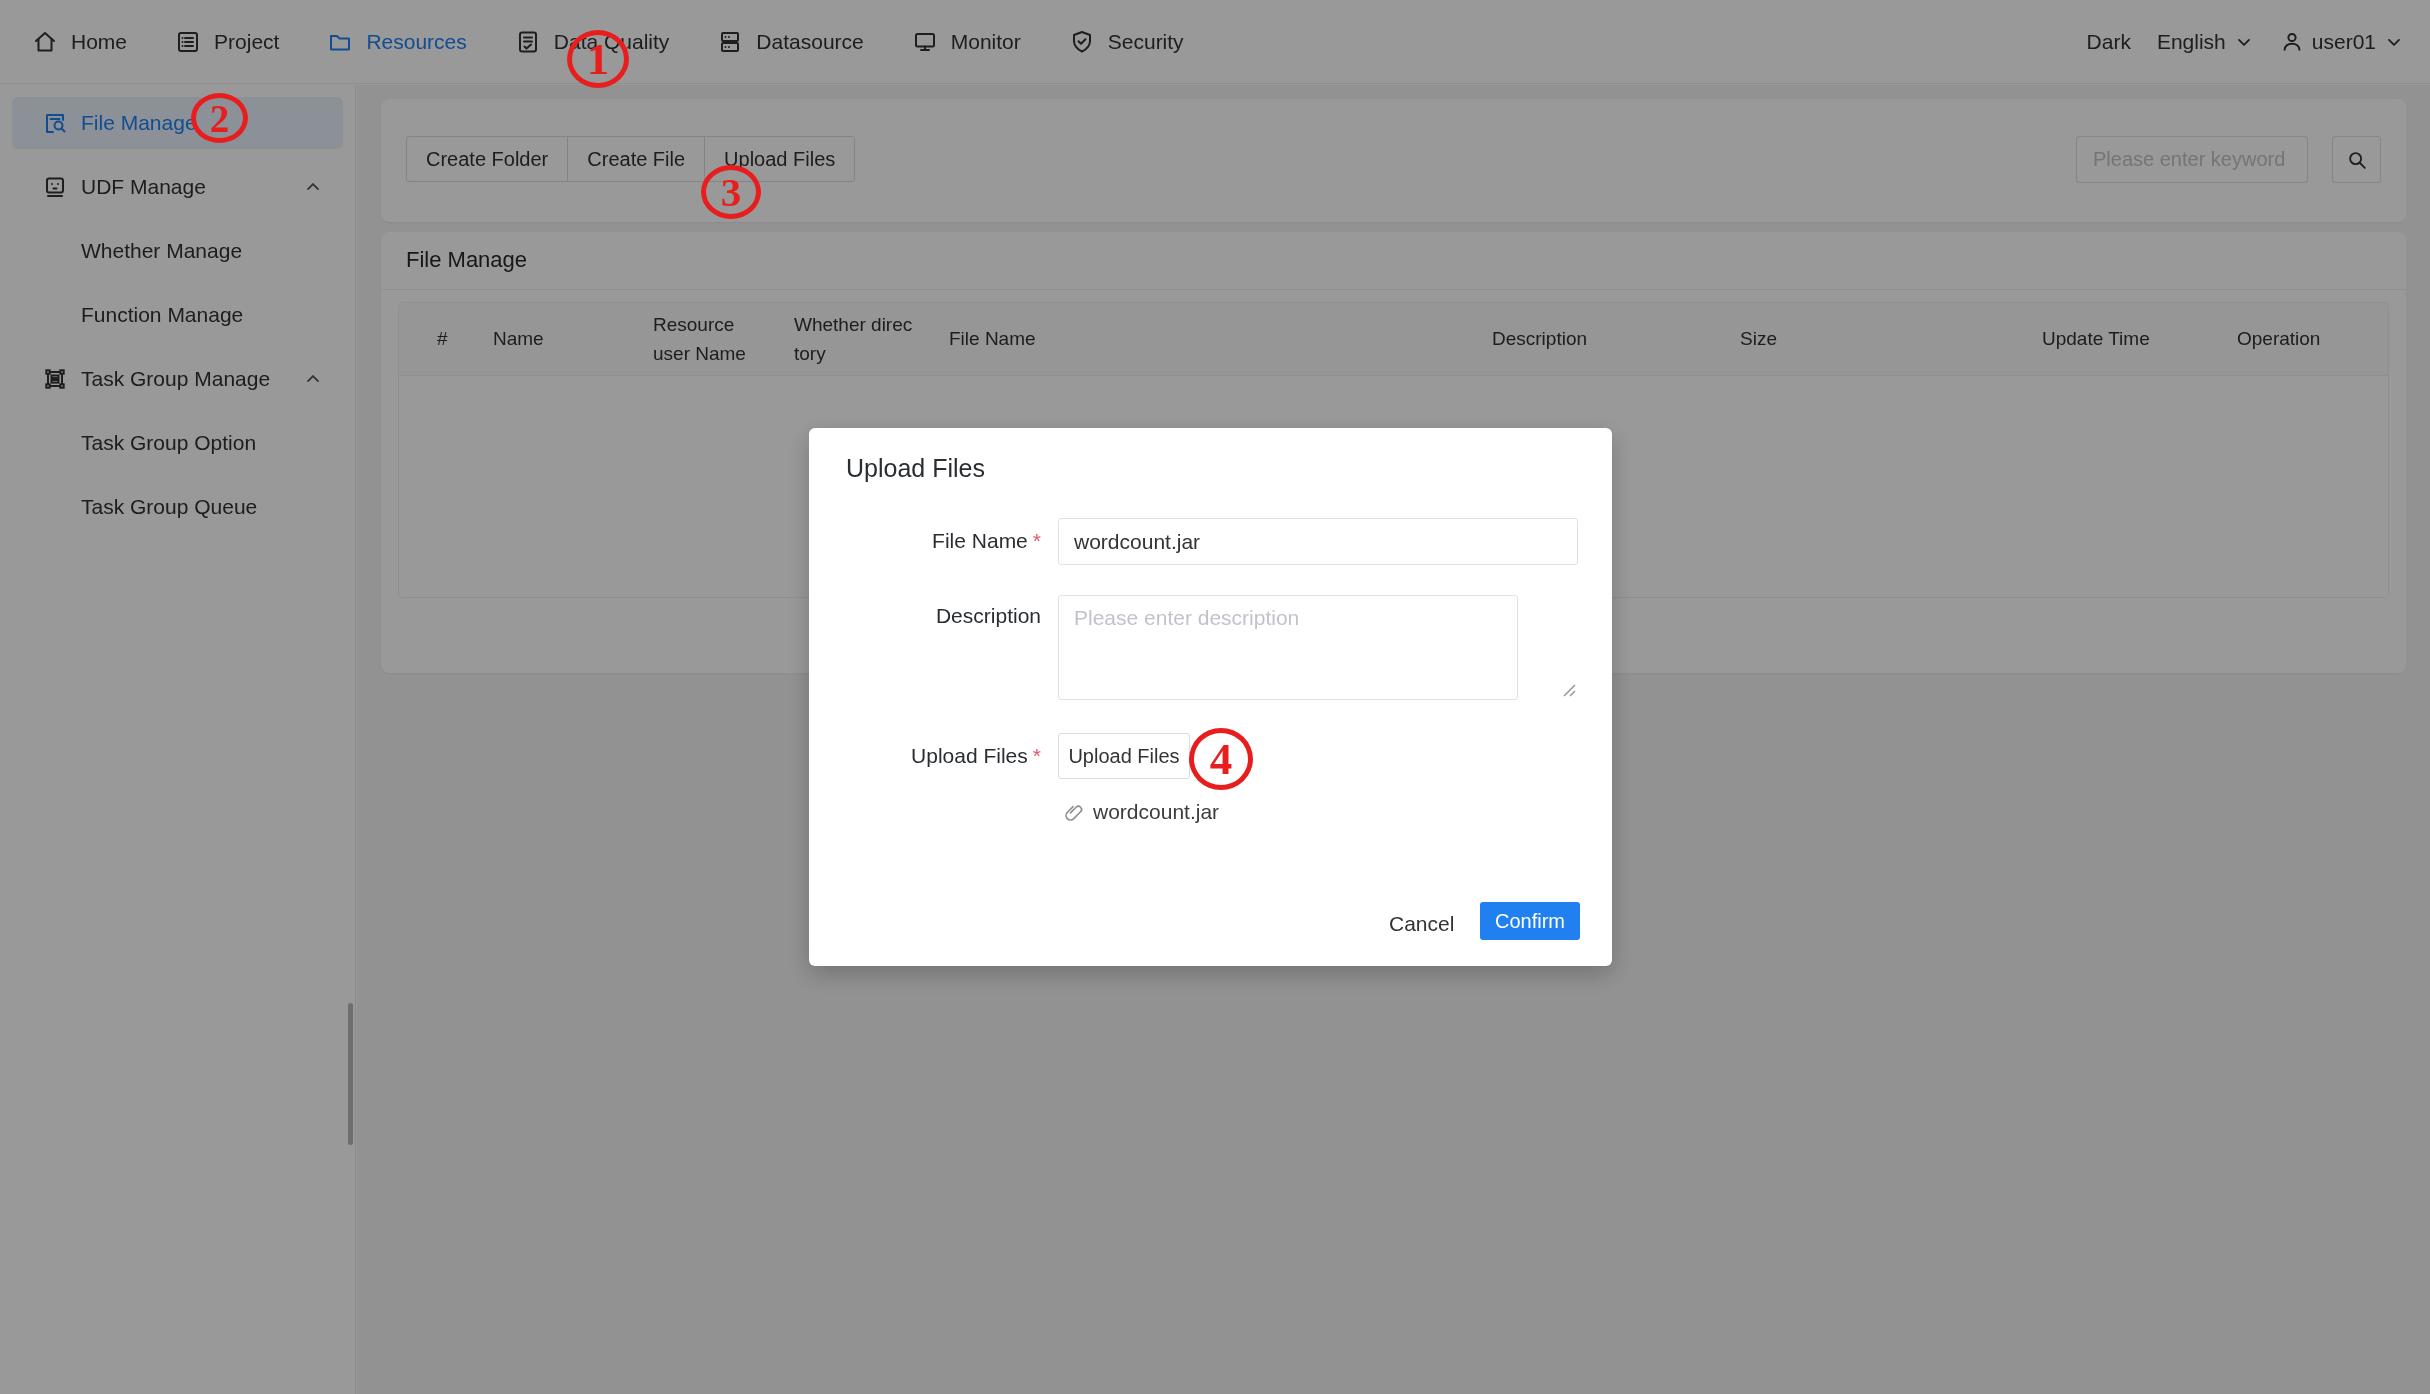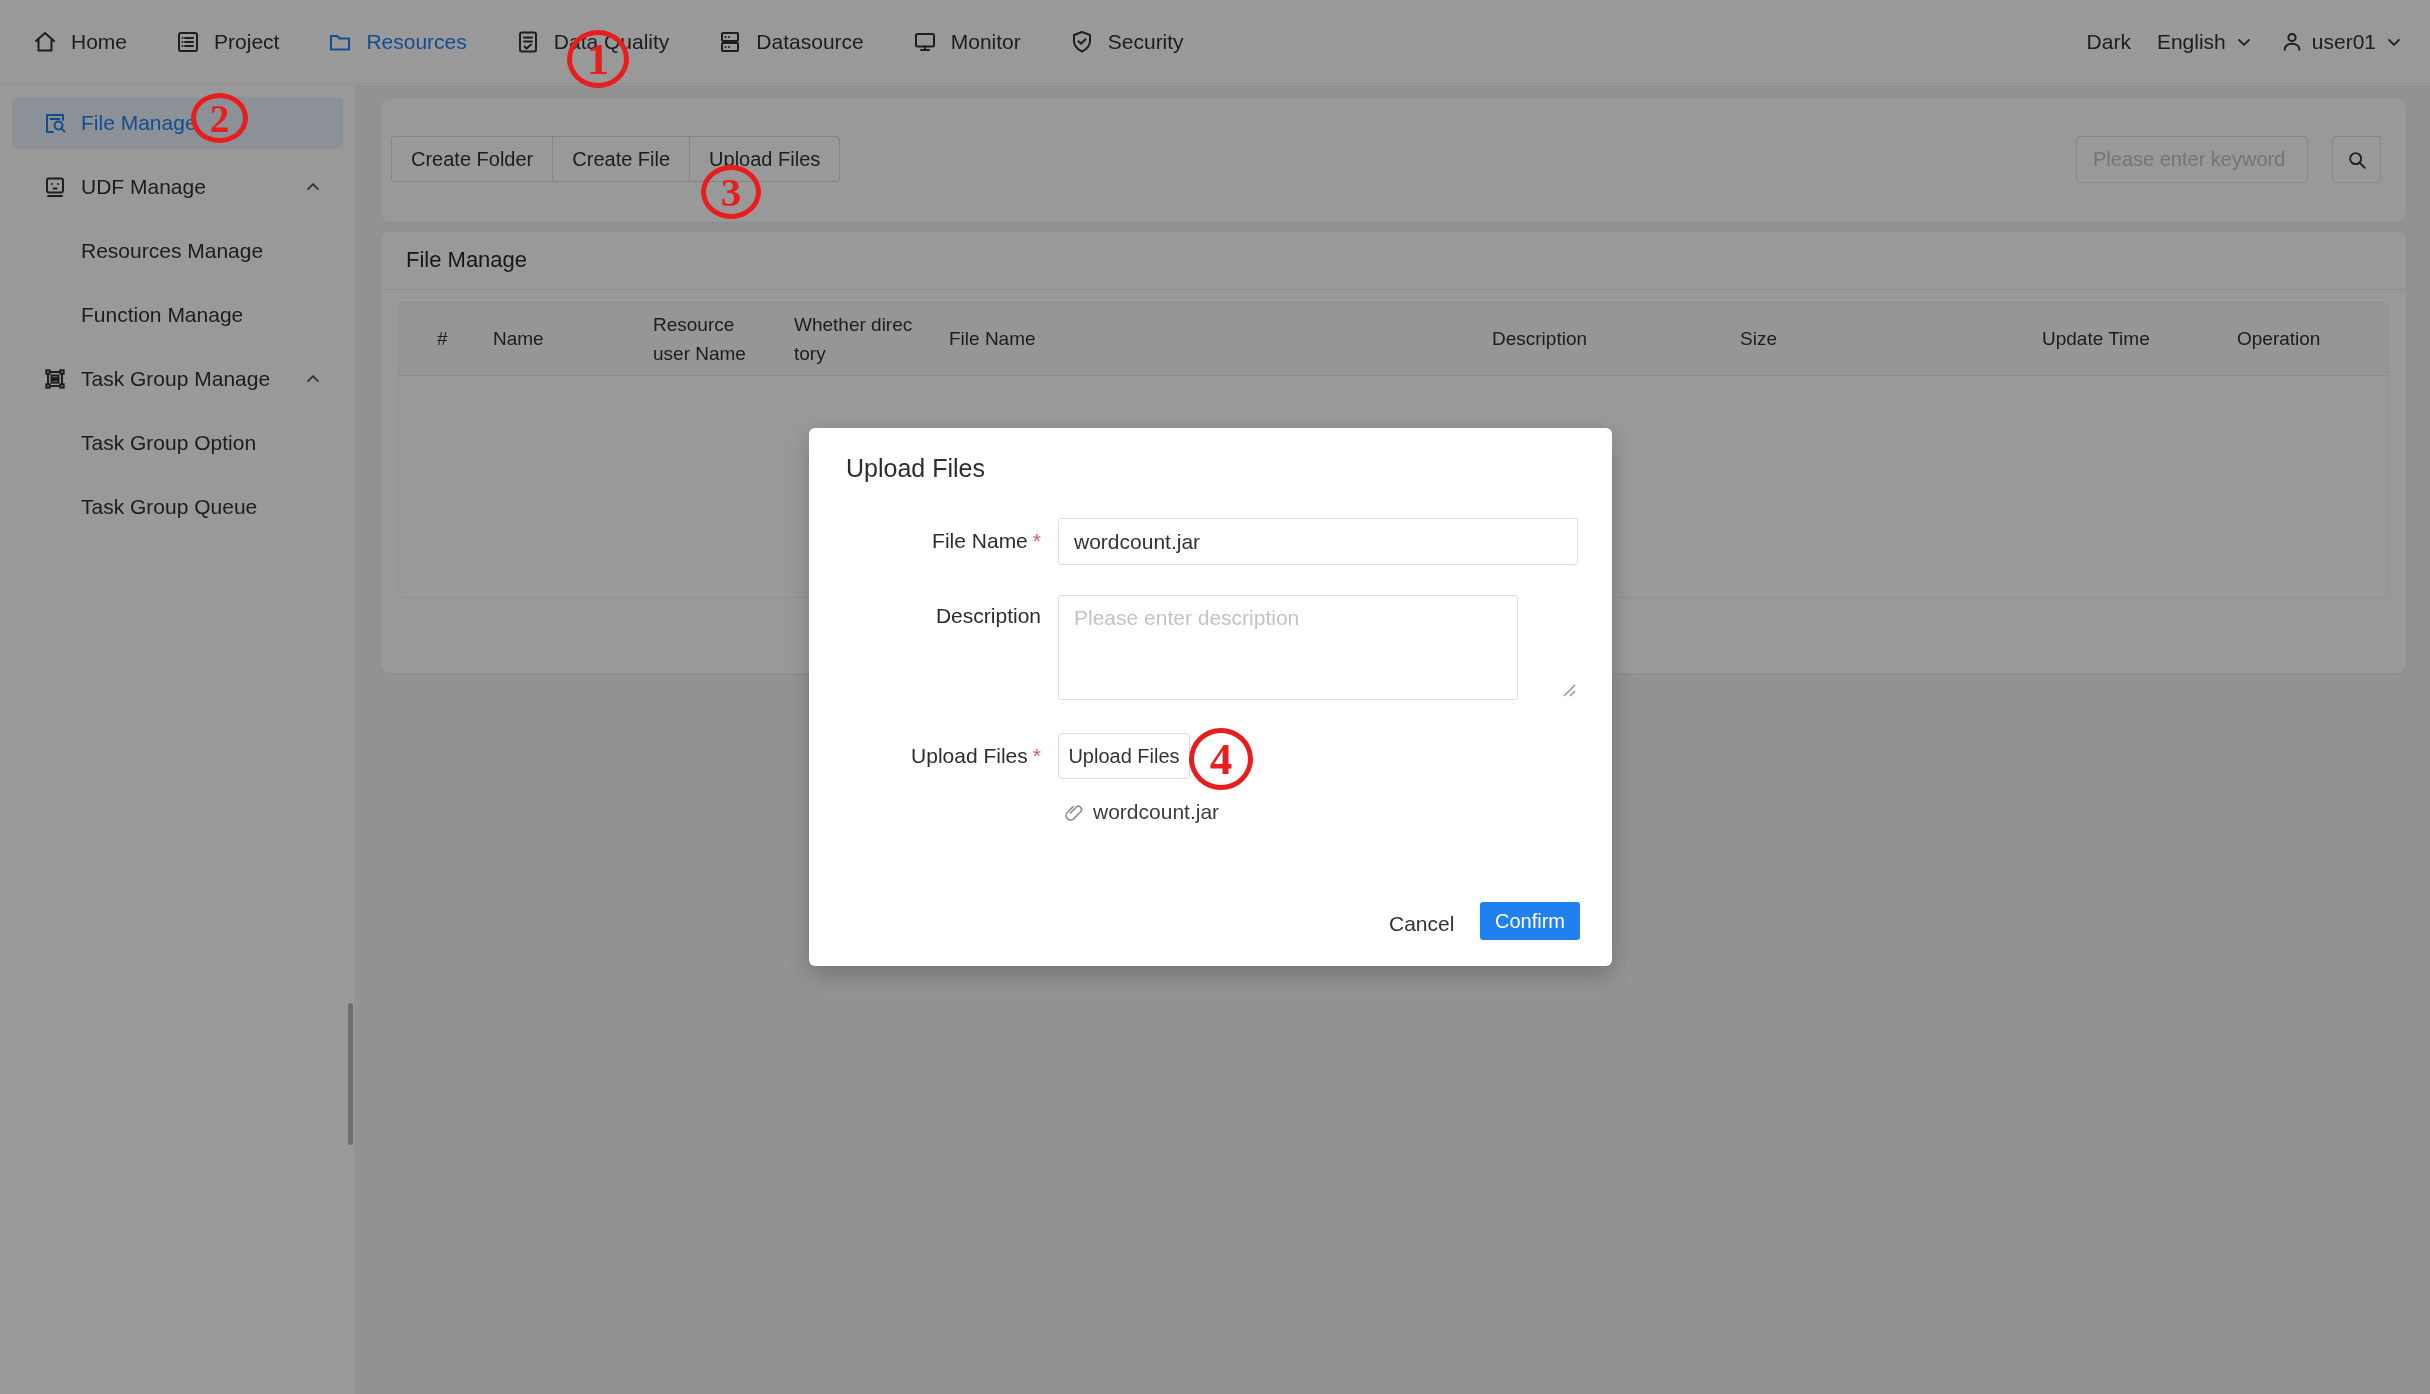--- a/index.html
+++ b/index.html
@@ -30,21 +30,21 @@
   .side-item .chev{margin-left:auto;}
   .side-sub{padding-left:69px;}
   .side-scroll-thumb{position:absolute;right:2px;top:918px;width:5px;height:142px;background:rgba(0,0,0,0.28);border-radius:3px;}
 
   
   .content{position:absolute;left:357px;top:85px;right:0;bottom:0;background:#f3f3f5;z-index:1;}
   .card{position:absolute;background:#fff;border-radius:8px;box-shadow:0 1px 2px rgba(0,0,0,0.04);}
   .toolbar-card{left:24px;top:14px;right:24px;height:123px;}
   .table-card{left:24px;top:147px;right:24px;height:441px;}
 
-  .btn-group{position:absolute;left:10px;top:37px;display:flex;justify-content:flex-end;}
+  .btn-group{position:absolute;left:25px;top:37px;display:flex;justify-content:flex-end;}
   .btn{height:46px;padding:0 19px;background:#fff;border:1px solid #dcdce2;color:#333;font-size:20px;
     display:flex;align-items:center;box-sizing:border-box;cursor:pointer;white-space:nowrap;
     font-family:"Liberation Sans",sans-serif;}
   .btn-group .btn+.btn{margin-left:-1px;}
   .btn-group .btn:first-child{border-radius:3px 0 0 3px;}
   .btn-group .btn:last-child{border-radius:0 3px 3px 0;}
 
   .search-group{position:absolute;right:25px;top:37px;display:flex;gap:24px;}
   .search-input{width:232px;height:47px;box-sizing:border-box;border:1px solid #e0e0e6;border-radius:3px;
     padding:0 16px;font-size:20px;color:#333;background:#fff;outline:none;font-family:"Liberation Sans",sans-serif;}
@@ -226,21 +226,21 @@
     </span>
     <span>UDF Manage</span>
     <span class="chev">
       <svg width="20" height="20" viewBox="0 0 24 24" fill="none" stroke="#555" stroke-width="2.2" stroke-linecap="round" stroke-linejoin="round">
           <path d="M6 14.5 L12 8.5 L18 14.5"></path>
         </svg>
     </span>
   </div>
 
   <div class="side-item side-sub">
-    <span>Resources Manage</span>
+    <span>Whether Manage</span>
   </div>
   <div class="side-item side-sub">
     <span>Function Manage</span>
   </div>
 
   <div class="side-item">
     <span>
       <svg width="26" height="26" viewBox="0 0 26 26" fill="none" stroke="currentColor" stroke-width="2">
         <rect x="6" y="6" width="14" height="14"></rect>
           <rect x="9.5" y="9.5" width="7" height="2.6"></rect>

